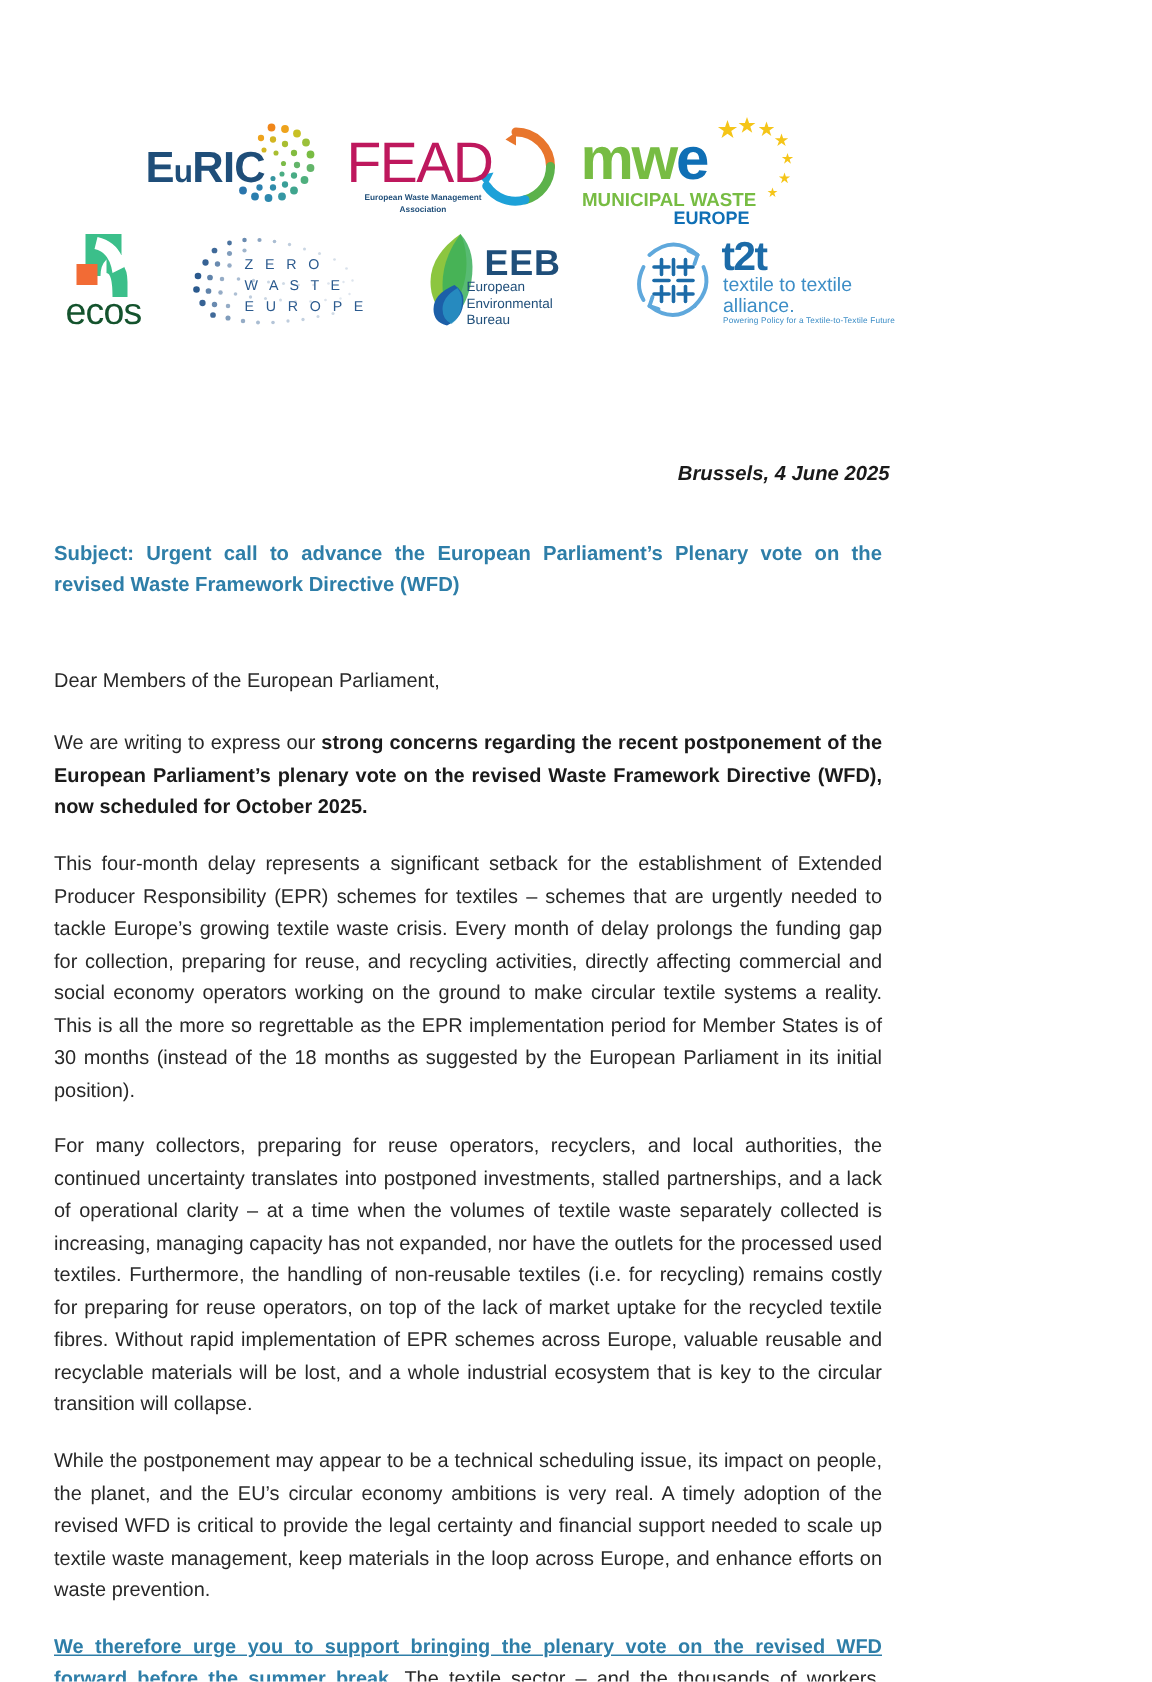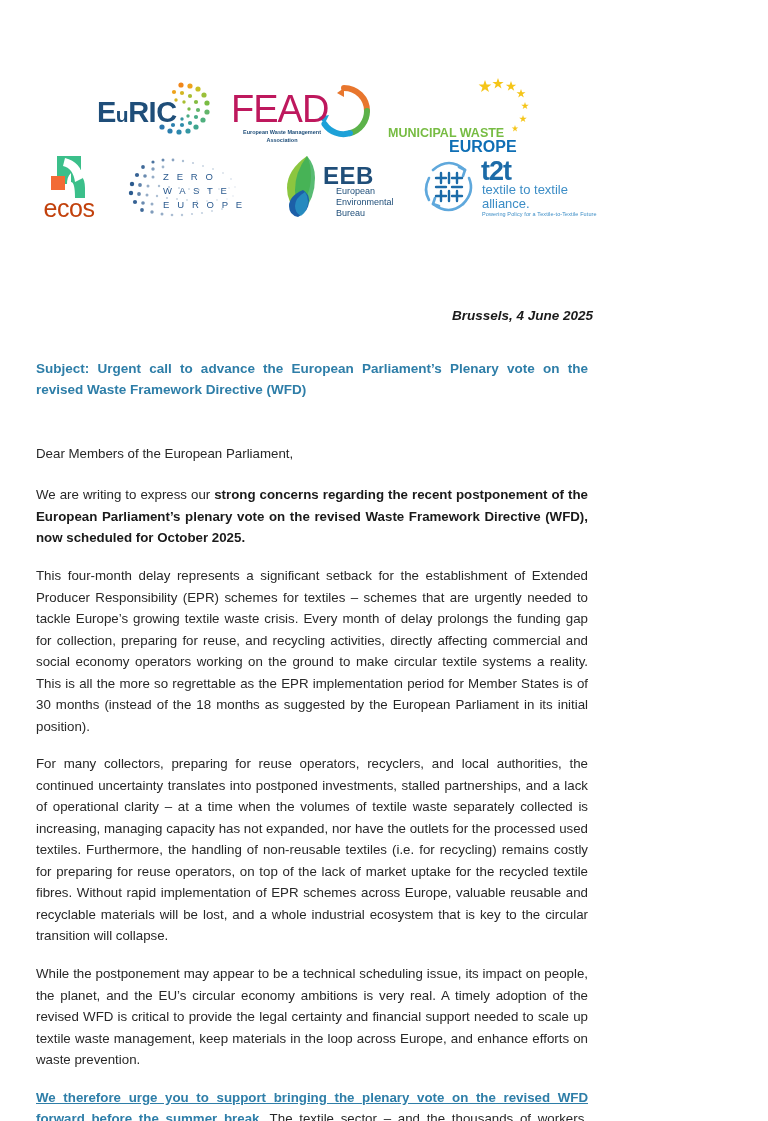--- a/index.html
+++ b/index.html
@@ -112,37 +112,37 @@
     top: 48px;
     font-size: 12.5px;
     font-weight: bold;
     color: #77BC43;
     letter-spacing: 0px;
   }
   .mwe-sub2 {
     position: absolute;
     left: 62px;
     top: 60px;
-    font-size: 16px;
+    font-size: 12px;
     font-weight: bold;
     color: #0F6FB5;
   }
   .mwe-stars { position: absolute; right: -4px; top: 0px; }
 
   
   .ecos { width: 88px; height: 64px; }
   .ecos-mark { position: absolute; left: 16px; top: 0px; }
   .ecos-word {
     position: absolute;
     left: 0px;
     top: 38px;
     width: 88px;
     text-align: center;
     font-size: 25px;
-    color: #c2410c;
+    color: #14532d;
     letter-spacing: -0.5px;
   }
 
   
   .zwe { width: 148px; height: 64px; }
   .zwe-dots { position: absolute; left: 0px; top: 0px; }
   .zwe-text {
     position: absolute;
     left: 40px;
     top: 14px;
@@ -160,21 +160,21 @@
     position: absolute;
     left: 42px;
     top: 6px;
     font-size: 24px;
     font-weight: bold;
     color: #1F4E79;
     letter-spacing: 0.5px;
   }
   .eeb-sub {
     position: absolute;
-    left: 55px;
+    left: 30px;
     top: 30px;
     font-size: 9px;
     color: #1F4E79;
     line-height: 11px;
   }
 
   
   .t2t { width: 180px; height: 64px; }
   .t2t-mark { position: absolute; left: 0px; top: 2px; }
   .t2t-word {
@@ -313,20 +313,21 @@
               <polygon points="8,2 9.6,6.6 14.4,6.6 10.5,9.4 12,14 8,11.2 4,14 5.5,9.4 1.6,6.6 6.4,6.6"></polygon>
               <polygon points="21,0 22.4,4 26.6,4 23.2,6.5 24.5,10.5 21,8 17.5,10.5 18.8,6.5 15.4,4 19.6,4"></polygon>
               <polygon points="34,3 35.3,6.7 39.2,6.7 36,9 37.2,12.7 34,10.4 30.8,12.7 32,9 28.8,6.7 32.7,6.7"></polygon>
               <polygon points="44,11 45.1,14.2 48.5,14.2 45.7,16.2 46.8,19.4 44,17.4 41.2,19.4 42.3,16.2 39.5,14.2 42.9,14.2"></polygon>
               <polygon points="48,24 48.9,26.7 51.8,26.7 49.4,28.4 50.3,31.1 48,29.4 45.7,31.1 46.6,28.4 44.2,26.7 47.1,26.7"></polygon>
               <polygon points="46,37 46.9,39.7 49.8,39.7 47.4,41.4 48.3,44.1 46,42.4 43.7,44.1 44.6,41.4 42.2,39.7 45.1,39.7"></polygon>
               <polygon points="38,47 38.8,49.4 41.3,49.4 39.2,50.9 40,53.4 38,51.9 36,53.4 36.8,50.9 34.7,49.4 37.2,49.4"></polygon>
             </g>
           </svg>
         </div>
+        <div class="mwe-word"><span>mw</span><span class="e">e</span></div>
         <div class="mwe-sub1">MUNICIPAL WASTE</div>
         <div class="mwe-sub2">EUROPE</div>
       </div>
 
     </div>
 
     <div class="logo-row logo-row-2">
 
       <div class="logo ecos">
         <div class="ecos-mark">

